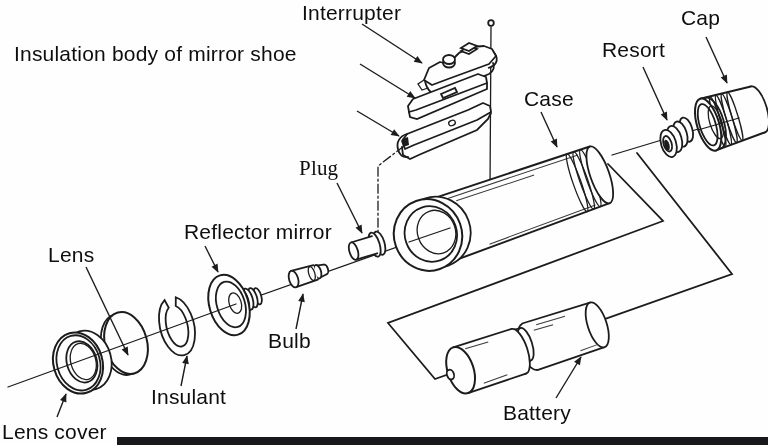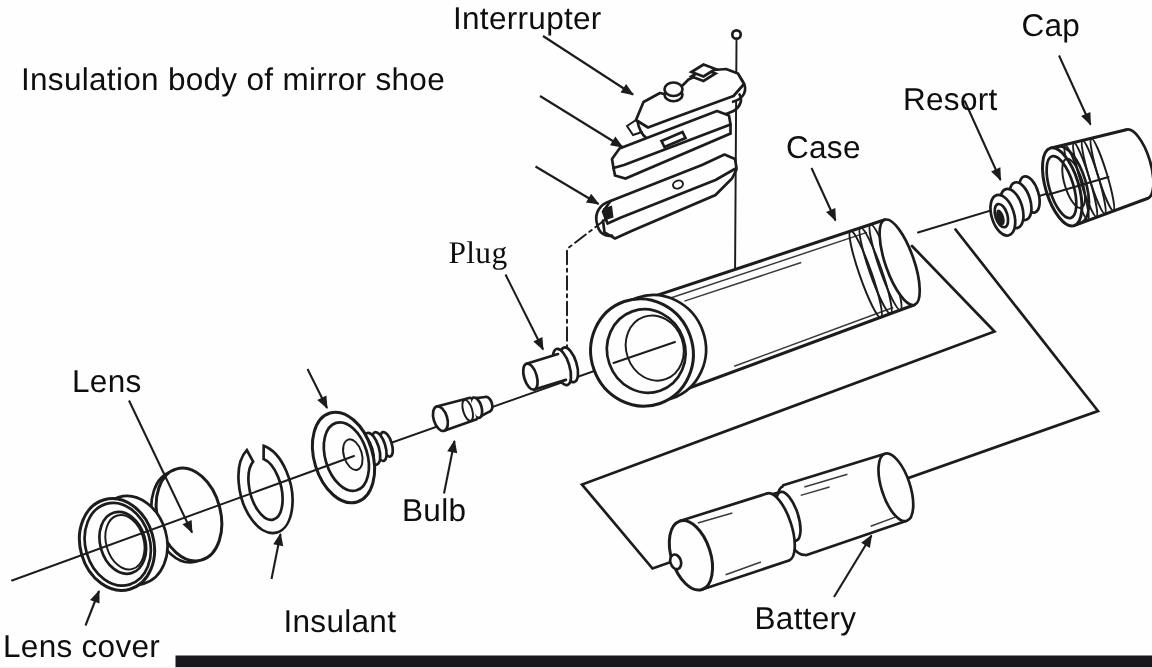--- a/index.html
+++ b/index.html
@@ -219,22 +219,23 @@
       <line class="leader" marker-end="url(#ah)" x1="181" y1="386" x2="187" y2="356"></line>
       <line class="leader" marker-end="url(#ah)" x1="57" y1="417" x2="66" y2="394"></line>
       <line class="leader" marker-end="url(#ah)" x1="556" y1="398" x2="581" y2="357"></line>
     </g>
   </svg>
 
   <div class="lbl" style="left:302px;top:2px;">Interrupter</div>
   <div class="lbl" style="left:14px;top:43px;">Insulation body of mirror shoe</div>
   <div class="lbl" style="left:299px;top:157px;font-family:Liberation Serif, serif;">Plug</div>
   <div class="lbl" style="left:524px;top:88px;">Case</div>
-  <div class="lbl" style="left:602px;top:56px;">Resort</div>
+  <div class="lbl" style="left:602px;top:39px;">Resort</div>
   <div class="lbl" style="left:681px;top:7px;">Cap</div>
+  <div class="lbl" style="left:184px;top:221px;">Reflector mirror</div>
   <div class="lbl" style="left:48px;top:244px;">Lens</div>
   <div class="lbl" style="left:268px;top:330px;">Bulb</div>
-  <div class="lbl" style="left:151px;top:404px;margin-left:38px;">Insulant</div>
+  <div class="lbl" style="left:151px;top:386px;">Insulant</div>
   <div class="lbl" style="left:503px;top:402px;">Battery</div>
   <div class="lbl" style="left:2px;top:421px;">Lens cover</div>
 
   <div class="bar"></div>
 </div>
 
 </body></html>

